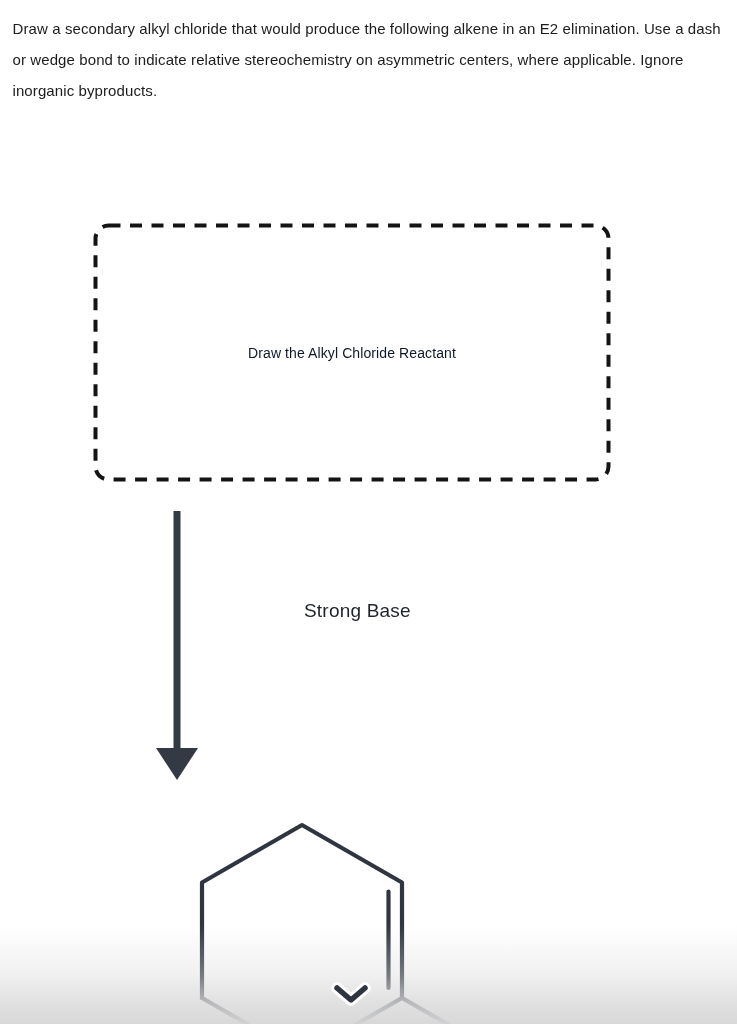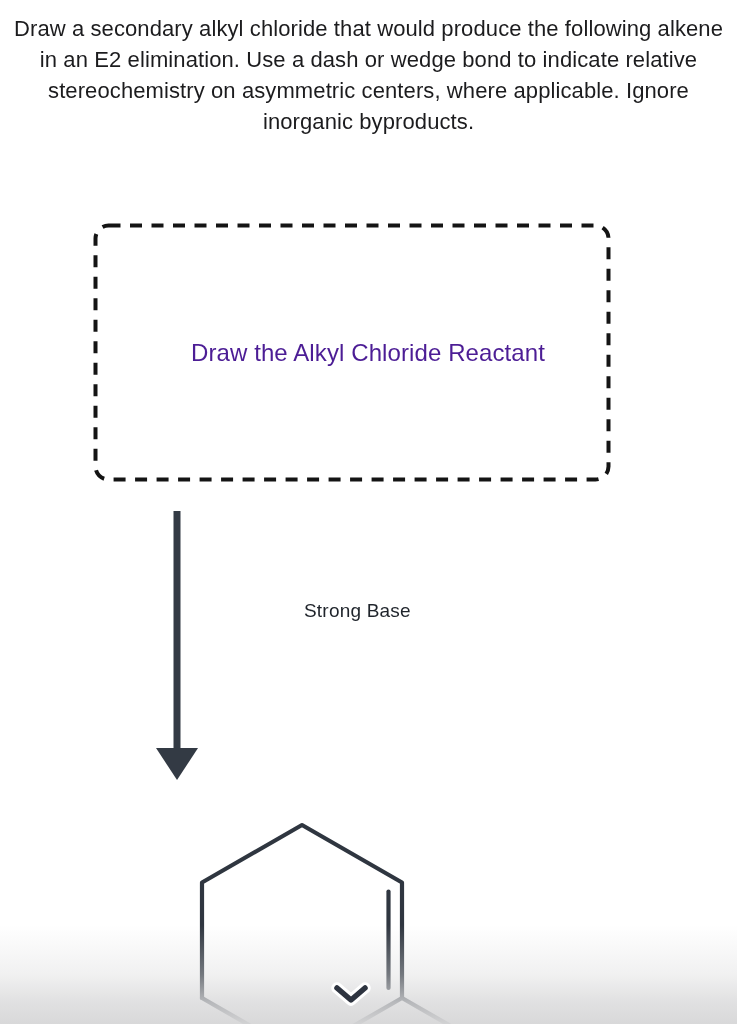--- a/index.html
+++ b/index.html
@@ -10,46 +10,45 @@
     overflow: hidden;
     background: #ffffff;
     font-family: "Liberation Sans", sans-serif;
   }
   .question {
     position: absolute;
     top: 13px;
     left: 50%;
     transform: translateX(-50%);
     width: 712px;
-    text-align: center;
-    font-size: 22px;
+    font-size: 15px;
     line-height: 31px;
     color: #1c1c1e;
     letter-spacing: 0.1px;
   }
   .reactant-box {
     position: absolute;
     left: 93px;
     top: 223px;
     width: 518px;
     height: 259px;
     cursor: pointer;
   }
   .reactant-box svg { position: absolute; left: 0; top: 0; }
   .box-label {
     position: absolute;
-    left: 16px;
+    left: 0;
     top: 0;
     width: 100%;
     height: 100%;
     display: flex;
     align-items: center;
     justify-content: center;
-    font-size: 24px;
-    color: #4c1d95;
+    font-size: 14px;
+    color: #0f172a;
     letter-spacing: 0.1px;
   }
   .arrow {
     position: absolute;
     left: 154px;
     top: 508px;
   }
   .condition {
     position: absolute;
     left: 304px;

